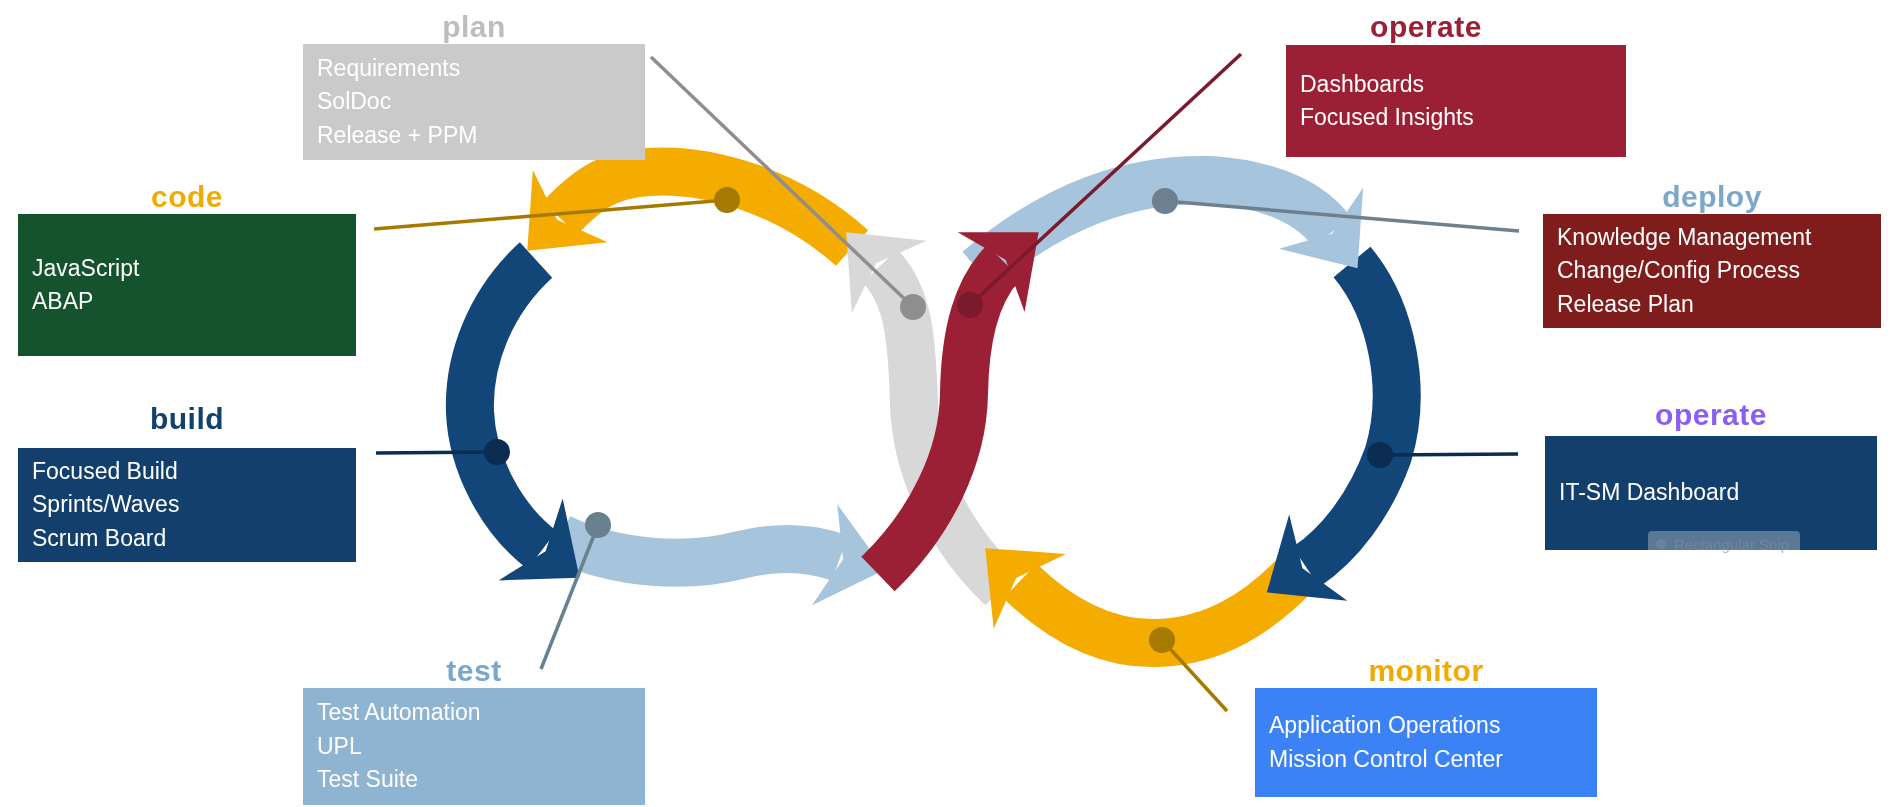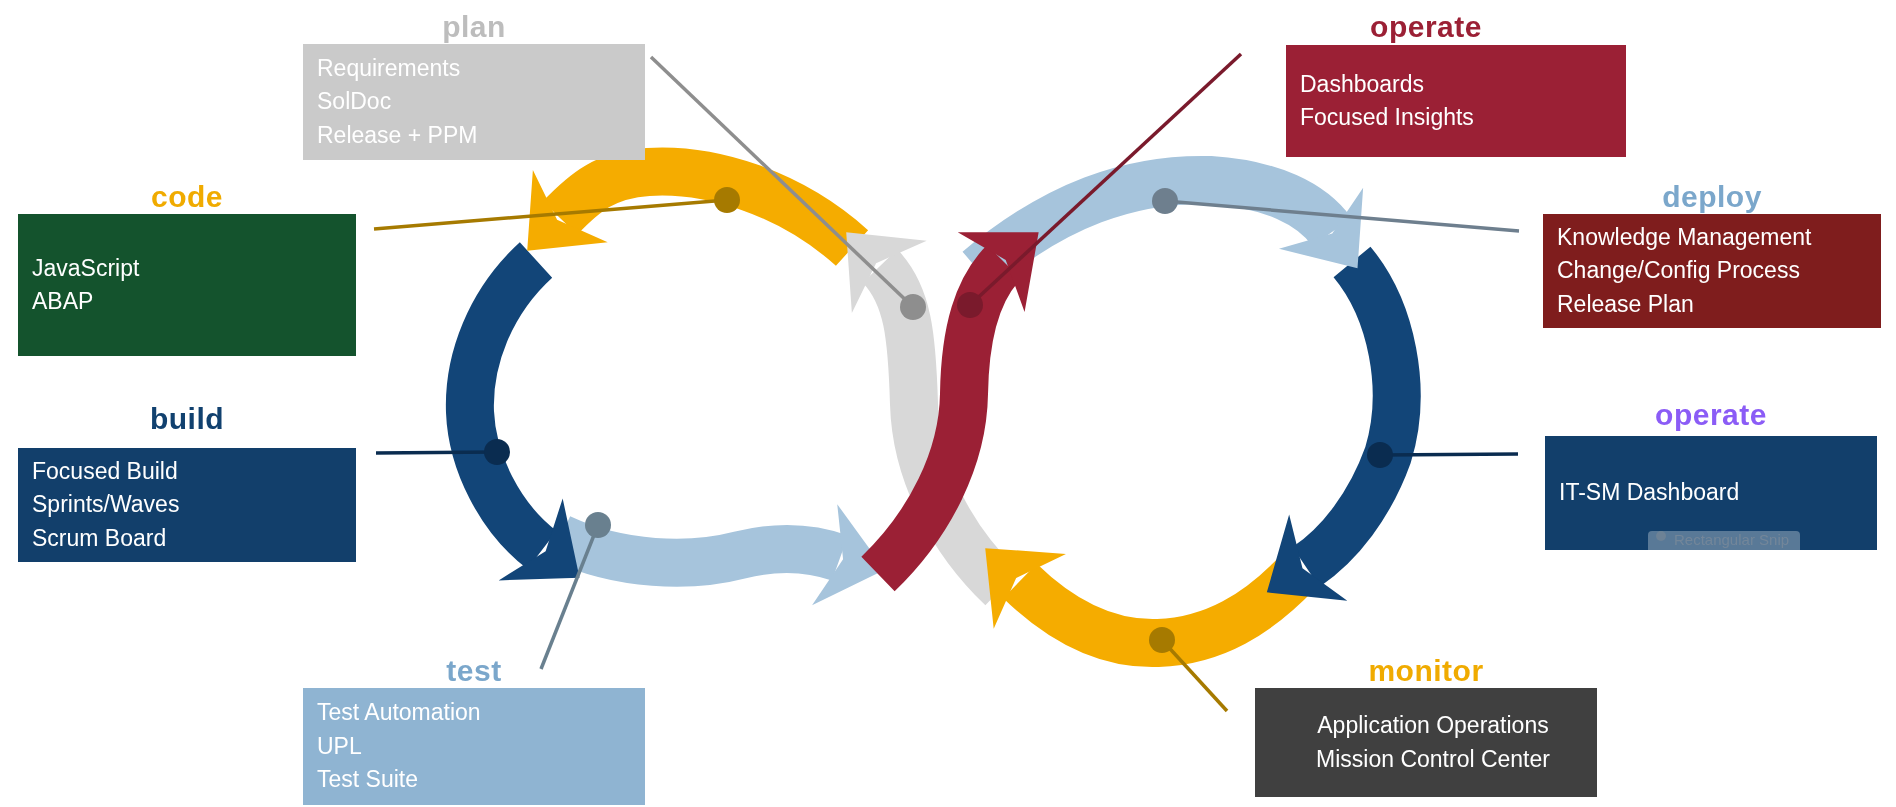--- a/index.html
+++ b/index.html
@@ -17,21 +17,21 @@
     text-align:center; letter-spacing:0.5px;margin-top:7px;
   }
   .box {
     position:absolute; display:flex; flex-direction:column; justify-content:center;
     padding-left:14px; box-sizing:border-box;
   }
   .box .item { color:#ffffff; font-size:23px; line-height:33.5px; white-space:nowrap; }
   .wm {
     position:absolute; left:1648px; top:531px; width:152px; height:26px;
     background:rgba(255,255,255,0.30); border-radius:4px;
-    display:flex; align-items:flex-start; gap:8px; padding:0 8px; box-sizing:border-box;
+    display:flex; align-items:center; gap:8px; padding:0 8px; box-sizing:border-box;
   }
   .wm .wm-ico {
     width:10px; height:10px; border-radius:50%;
     background:rgba(125,138,150,0.55); flex:0 0 auto;
   }
   .wm .wm-txt {
     font-size:15px; color:rgba(130,142,155,0.62); white-space:nowrap;
   }
 </style>
 </head>
@@ -123,21 +123,21 @@
     <div class="item">Change/Config Process</div>
     <div class="item">Release Plan</div>
   </div>
 
   <div class="hdr" style="left: 1545px; top: 388px; width: 332px; color: #8b5cf6;">operate</div>
   <div class="box" style="left: 1545px; top: 436px; width: 332px; height: 114px; background: rgb(18, 63, 107);">
     <div class="item">IT-SM Dashboard</div>
   </div>
 
   <div class="hdr" style="left: 1255px; top: 644px; width: 342px; color: rgb(240, 171, 0);">monitor</div>
-  <div class="box" style="left: 1255px; top: 688px; width: 342px; height: 109px; background: #404040; text-align: center;">
+  <div class="box" style="left: 1255px; top: 688px; width: 342px; height: 109px; background: #3b82f6;">
     <div class="item">Application Operations</div>
     <div class="item">Mission Control Center</div>
   </div>
 
   <div class="wm">
     <span class="wm-ico"></span>
     <span class="wm-txt">Rectangular Snip</span>
   </div>
 
 </div>

